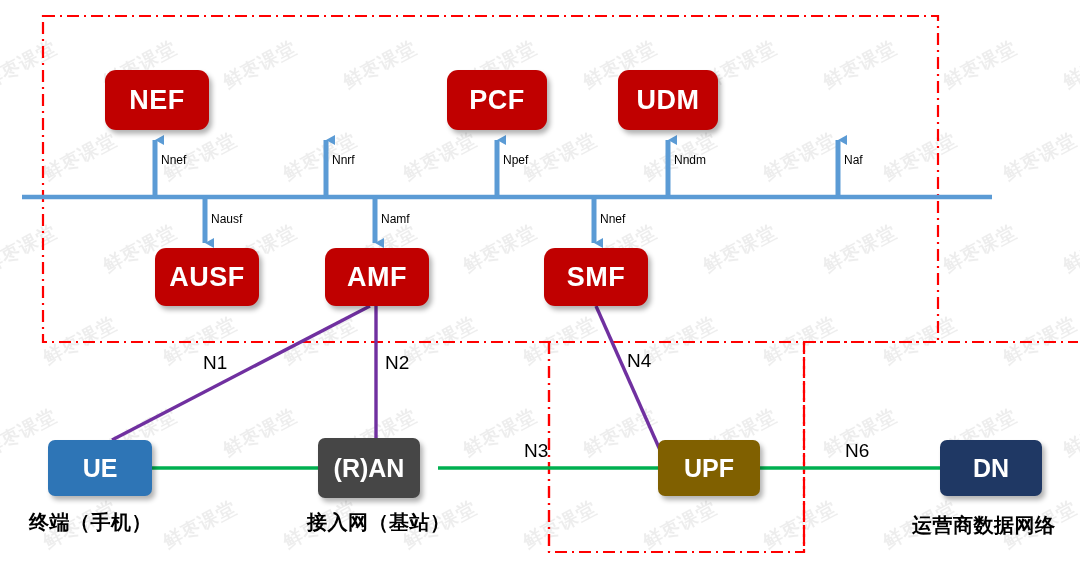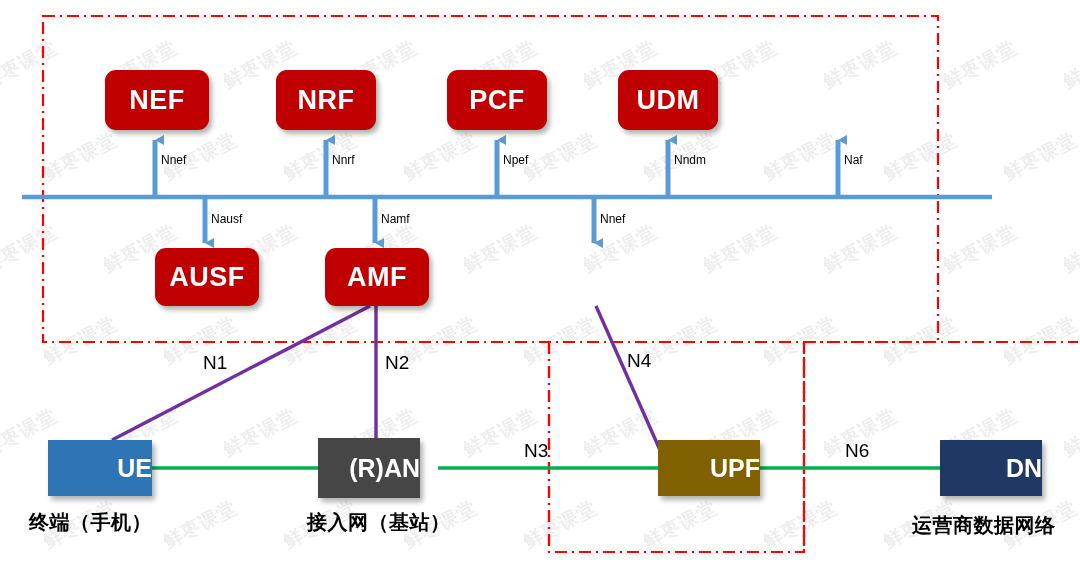--- a/index.html
+++ b/index.html
@@ -54,22 +54,21 @@
     box-shadow: 3px 4px 5px rgba(0,0,0,0.30);
     box-sizing: border-box;
   }
   .node.nf {
     background: #C00000;
     font-size: 27px;
     letter-spacing: 0.5px;
   }
   .node.plane {
     font-size: 25px;
-    border-radius: 0;
-    justify-content: flex-end;
+    border-radius: 7px;
   }
   .node.ue   { background: #2E75B6; }
   .node.ran  { background: #464646; }
   .node.upf  { background: #806000; }
   .node.dn   { background: #1F3864; }
 
   
   .cap {
     position: absolute;
     z-index: 5;
@@ -207,42 +206,42 @@
     <line x1="596" y1="306" x2="668" y2="468" stroke="#7030A0" stroke-width="3.4"></line>
 
     <line x1="150" y1="468" x2="320" y2="468" stroke="#00B050" stroke-width="3.4"></line>
     <line x1="438" y1="468" x2="662" y2="468" stroke="#00B050" stroke-width="3.4"></line>
     <line x1="758" y1="468" x2="942" y2="468" stroke="#00B050" stroke-width="3.4"></line>
   </svg>
 
   <div class="node nf" style="left:105px; top:70px; width:104px; height:60px;">
     <span>NEF</span>
   </div>
-  <div class="node nf" style="left:276px; top:70px; width:100px; height:60px;">
-    <span>NRF</span>
-  </div>
   <div class="node nf" style="left:447px; top:70px; width:100px; height:60px;">
     <span>PCF</span>
   </div>
   <div class="node nf" style="left:618px; top:70px; width:100px; height:60px;">
     <span>UDM</span>
   </div>
 
   <div class="cap iface" style="left:161px; top:153px;">Nnef</div>
   <div class="cap iface" style="left:332px; top:153px;">Nnrf</div>
   <div class="cap iface" style="left:503px; top:153px;">Npef</div>
   <div class="cap iface" style="left:674px; top:153px;">Nndm</div>
   <div class="cap iface" style="left:844px; top:153px;">Naf</div>
 
   <div class="node nf" style="left:155px; top:248px; width:104px; height:58px;">
     <span>AUSF</span>
   </div>
   <div class="node nf" style="left:325px; top:248px; width:104px; height:58px;">
     <span>AMF</span>
   </div>
+  <div class="node nf" style="left:544px; top:248px; width:104px; height:58px;">
+    <span>SMF</span>
+  </div>
 
   <div class="cap iface" style="left:211px; top:212px;">Nausf</div>
   <div class="cap iface" style="left:381px; top:212px;">Namf</div>
   <div class="cap iface" style="left:600px; top:212px;">Nnef</div>
 
   <div class="node plane ue" style="left:48px; top:440px; width:104px; height:56px;">
     <span>UE</span>
   </div>
   <div class="node plane ran" style="left:318px; top:438px; width:102px; height:60px;">
     <span>(R)AN</span>

